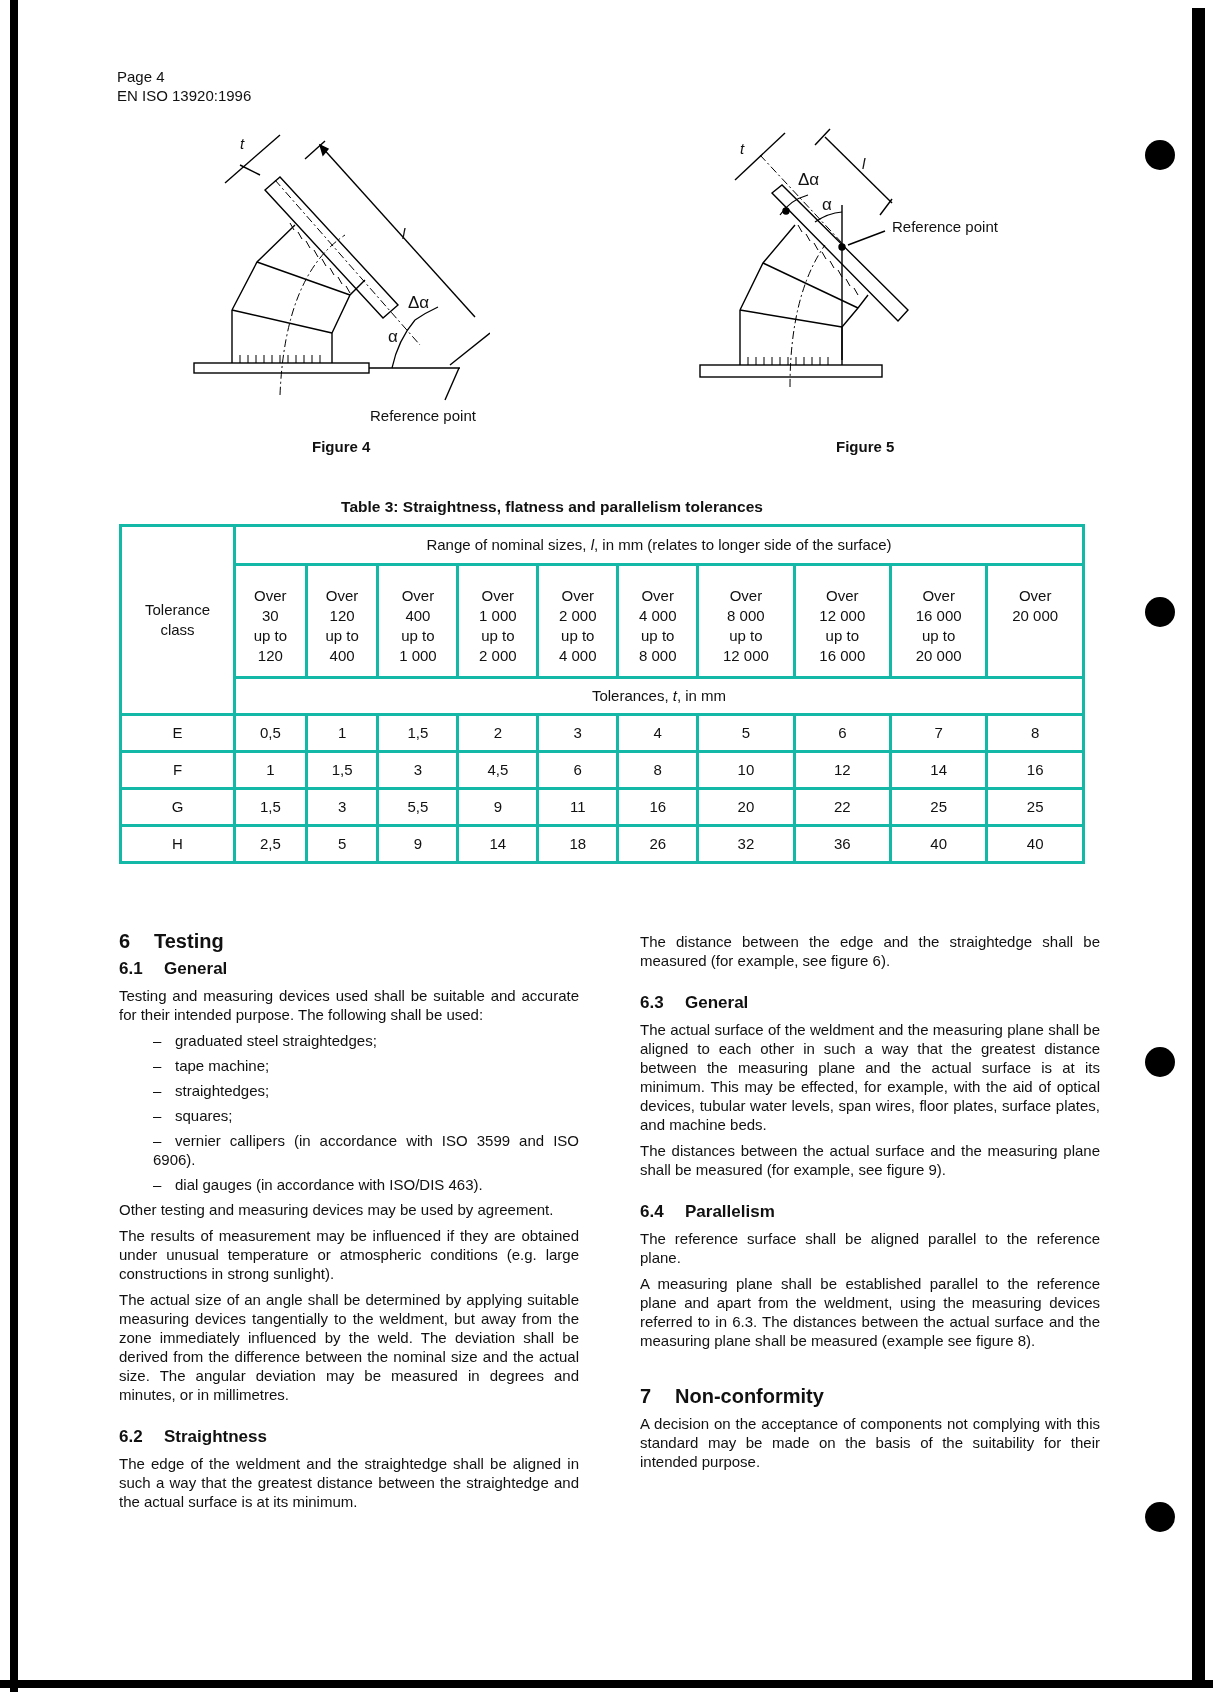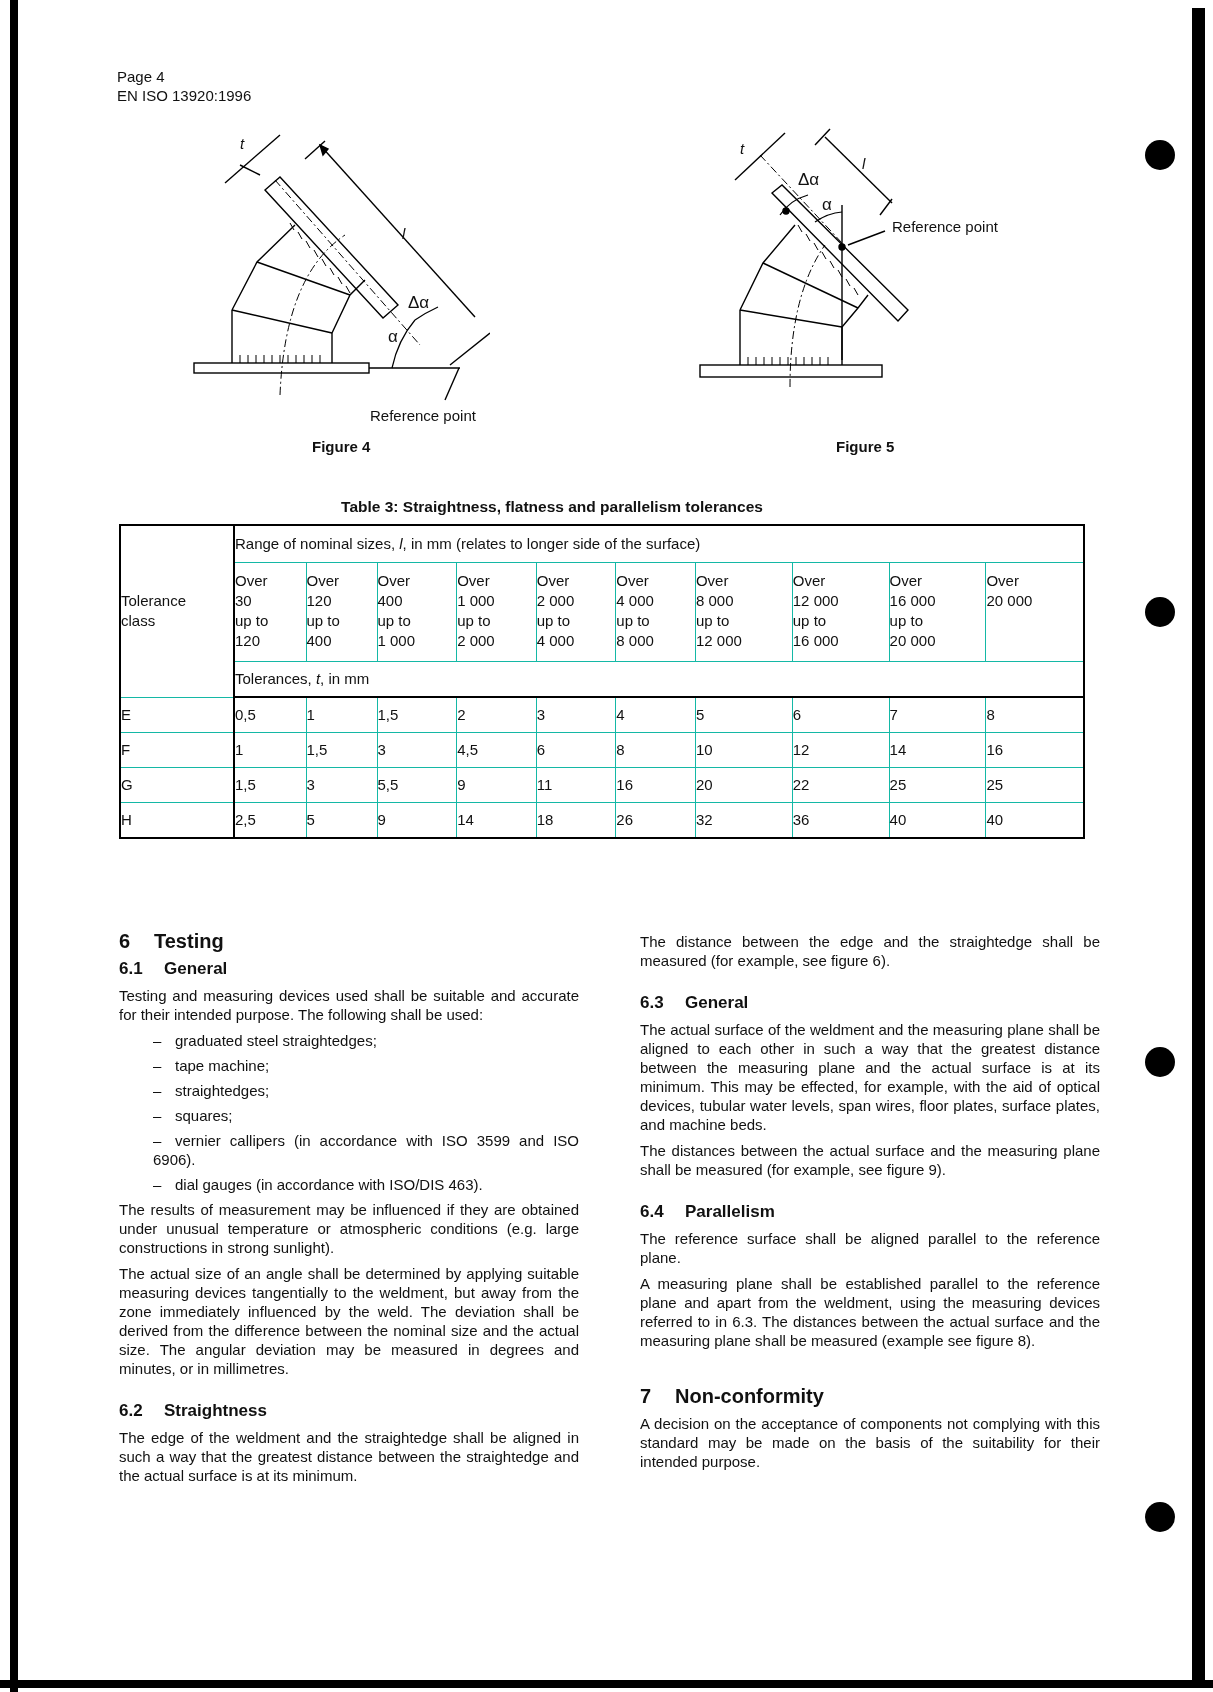--- a/index.html
+++ b/index.html
@@ -8,24 +8,24 @@
   .scan-right { position:absolute; left:1192px; top:8px; width:13px; height:1678px; background:#000; }
   .scan-bottom { position:absolute; left:0; top:1680px; width:1213px; height:8px; background:#000; }
   .punch { position:absolute; width:30px; height:30px; border-radius:50%; background:#000; left:1145px; }
   .header { position:absolute; left:117px; top:67px; font-size:15px; line-height:19px; }
   .fig { position:absolute; }
   .fig svg { display:block; }
   .fig-label { position:absolute; font-size:15px; }
   .fig-caption { position:absolute; font-size:15px; font-weight:bold;text-align:center; }
   .table-title { position:absolute; left:0; width:1104px; top:498px; text-align:center; font-size:15.5px; font-weight:bold; }
   table.tol { position:absolute; left:119px; top:524px; width:966px; border-collapse:collapse; font-size:15px; border:2px solid #000; }
-  table.tol td { border:1px solid #14b8a6; vertical-align:middle; padding:0; line-height:20px; }
+  table.tol td { border:3px solid #14b8a6; text-align:center; vertical-align:middle; padding:0; line-height:20px; }
   table.tol td.cls { border-right:2px solid #000; }
   table.tol tr.h1 td { height:36px; }
-  table.tol tr.h2 td { height:90px; vertical-align:top; padding-top:8px; }
+  table.tol tr.h2 td { height:90px; vertical-align:top; padding-top:20px; }
   table.tol tr.h3 td { height:34px; border-bottom:2px solid #000; }
   table.tol tr.dr td { height:34px; }
   .col { position:absolute; font-size:15px; line-height:19px; text-align:justify; }
   .col p { margin:0 0 7px 0; }
   .col h2 { font-size:20px; font-weight:bold; margin:0 0 8px 0; }
   .col h3 { font-size:17px; font-weight:bold; margin:0 0 8px 0; }
   .col .num { display:inline-block; width:35px; }
   .col .num2 { display:inline-block; width:45px; }
   .col ul { list-style:none; margin:0 0 4px 0; padding:0 0 0 34px; }
   .col ul li { margin:0 0 6px 0; }
@@ -311,20 +311,21 @@
   <h3><span class="num2">6.1</span><span>General</span></h3>
   <p>Testing and measuring devices used shall be suitable and accurate for their intended purpose. The following shall be used:</p>
   <ul>
     <li><span class="dash">–</span><span>graduated steel straightedges;</span></li>
     <li><span class="dash">–</span><span>tape machine;</span></li>
     <li><span class="dash">–</span><span>straightedges;</span></li>
     <li><span class="dash">–</span><span>squares;</span></li>
     <li><span class="dash">–</span><span>vernier callipers (in accordance with ISO 3599 and ISO 6906).</span></li>
     <li><span class="dash">–</span><span>dial gauges (in accordance with ISO/DIS 463).</span></li>
   </ul>
+  <p>Other testing and measuring devices may be used by agreement.</p>
   <p>The results of measurement may be influenced if they are obtained under unusual temperature or atmospheric conditions (e.g. large constructions in strong sunlight).</p>
   <p>The actual size of an angle shall be determined by applying suitable measuring devices tangentially to the weldment, but away from the zone immediately influenced by the weld. The deviation shall be derived from the difference between the nominal size and the actual size. The angular deviation may be measured in degrees and minutes, or in millimetres.</p>
   <div class="gap"></div>
   <h3><span class="num2">6.2</span><span>Straightness</span></h3>
   <p>The edge of the weldment and the straightedge shall be aligned in such a way that the greatest distance between the straightedge and the actual surface is at its minimum.</p>
 </div>
 
 <div class="col" style="left:627px; top:932px; width:460px;margin-left:13px;">
   <p>The distance between the edge and the straightedge shall be measured (for example, see figure 6).</p>
   <div class="gap"></div>

